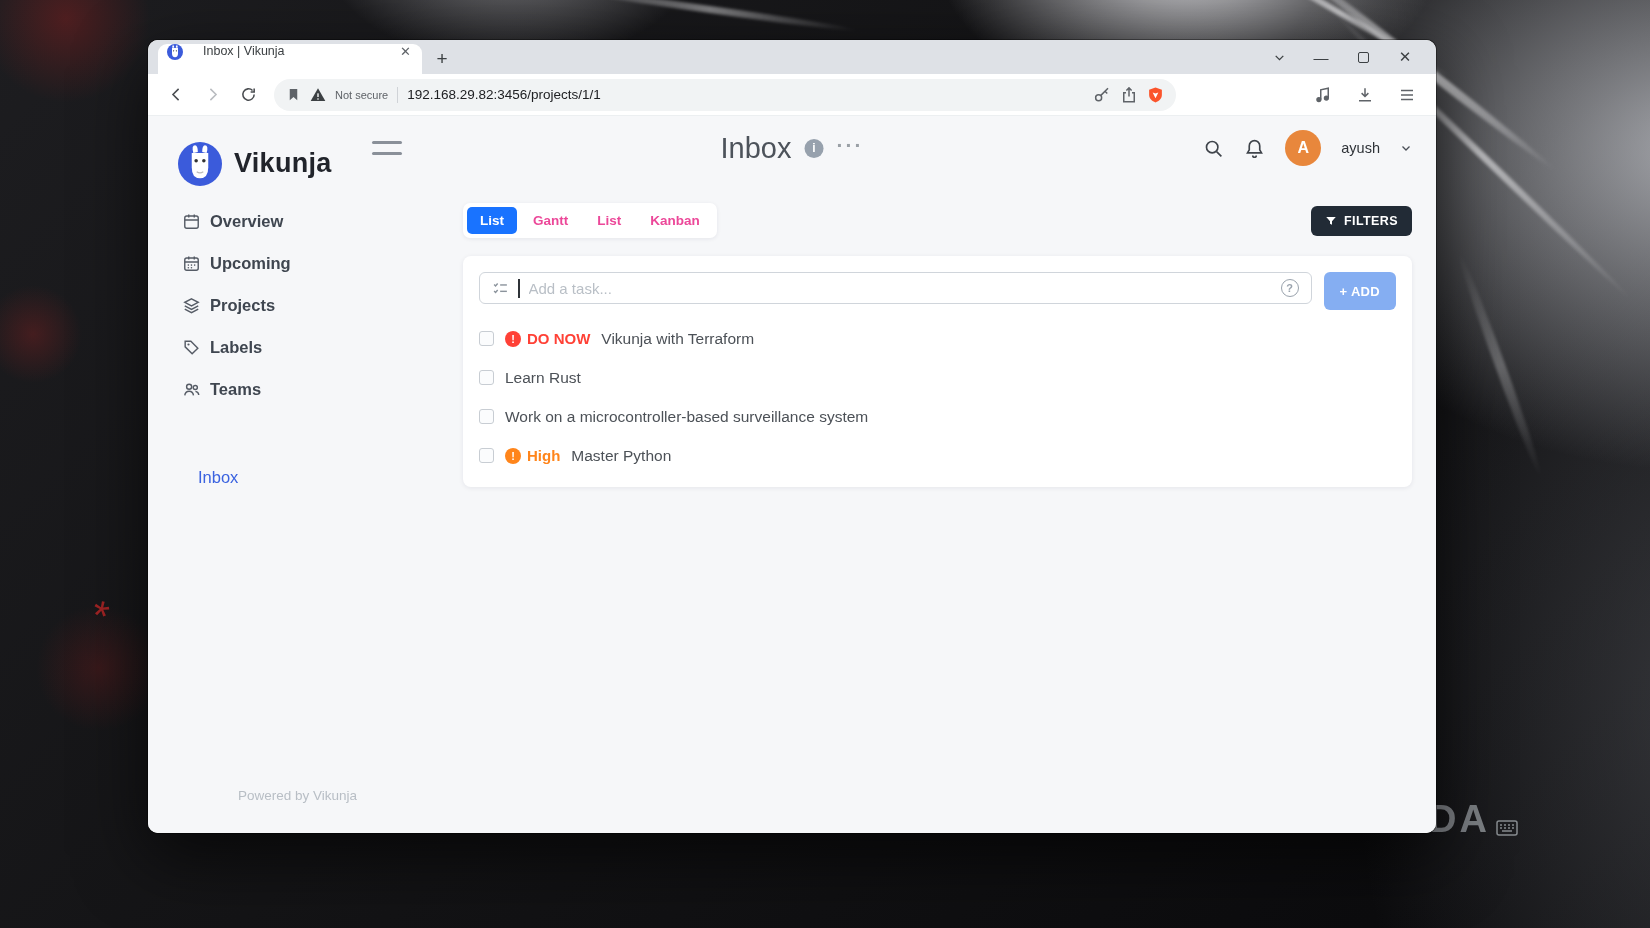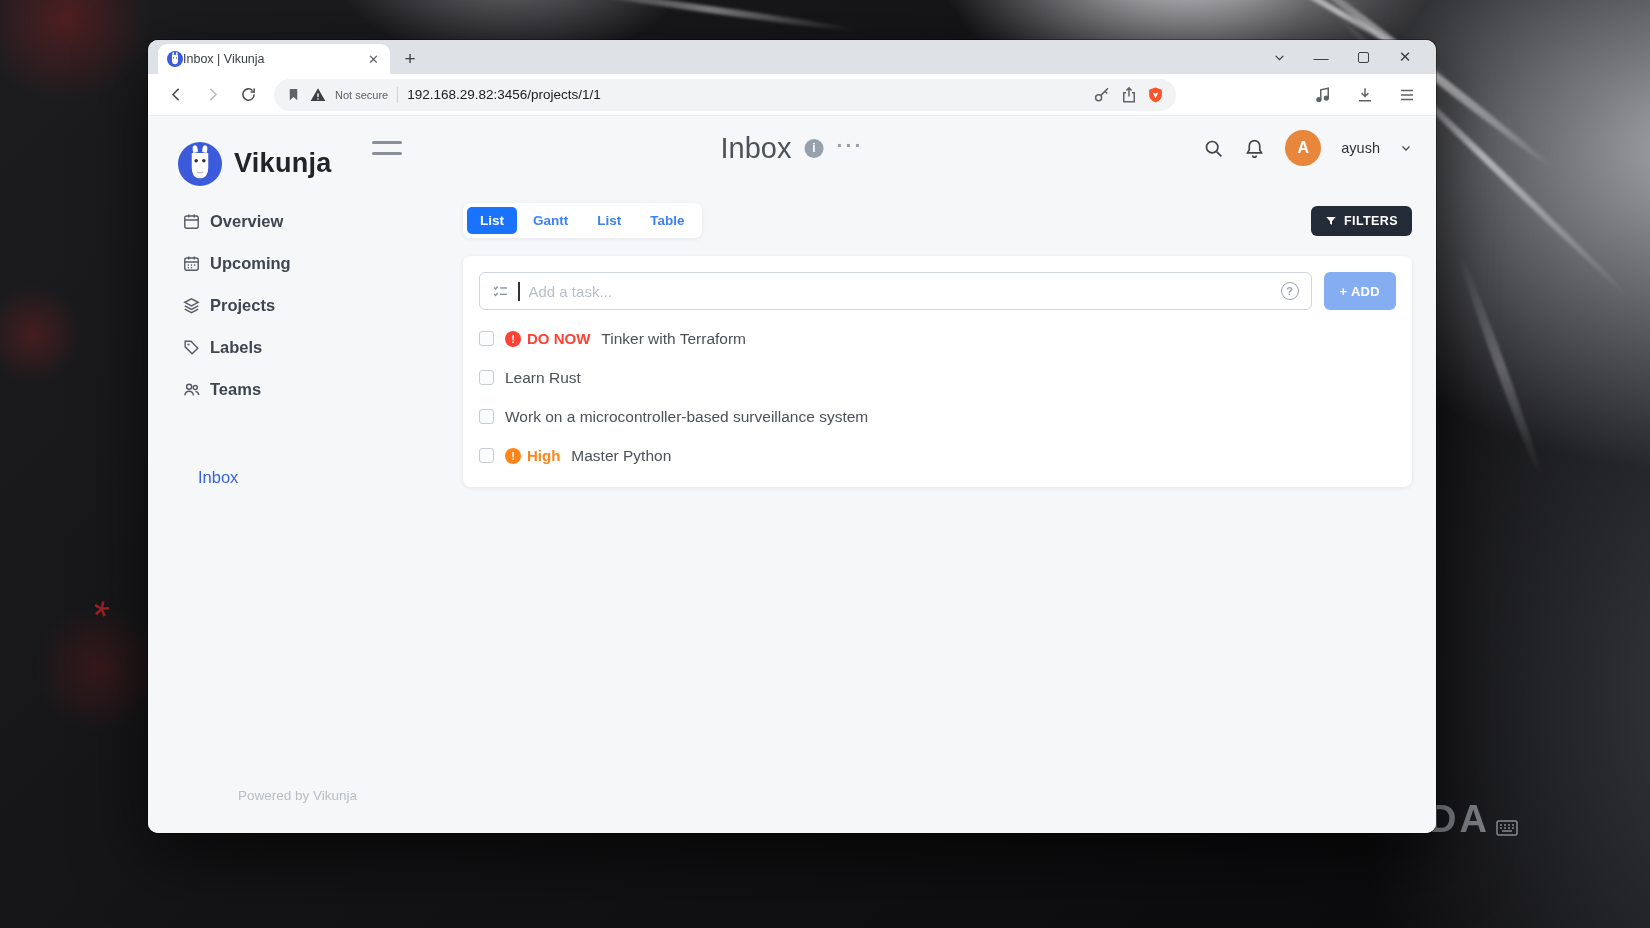--- a/index.html
+++ b/index.html
@@ -28,21 +28,21 @@
 
   .xda { position:absolute; right:132px; bottom:92px; display:flex; align-items:flex-end; gap:10px; opacity:.85; }
   .xda-text { color:#8e9297; font-size:38px; font-weight:700; letter-spacing:3px; line-height:.9; }
   .xda-kb { margin-left:-4px; }
 
   
   .window { position:absolute; left:148px; top:40px; width:1288px; height:793px; border-radius:10px; overflow:hidden;
     background:#fff; box-shadow:0 24px 70px rgba(0,0,0,.65), 0 0 0 1px rgba(0,0,0,.35); display:flex; flex-direction:column; }
 
   .tabstrip { height:34px; background:#dee1e6; display:flex; align-items:flex-end; padding:0 10px; flex:0 0 auto; }
-  .tab { width:232px; height:30px; background:#fff; border-radius:9px 9px 0 0; display:flex; align-items:center; gap:0; padding:0 9px; }
+  .tab { width:264px; height:30px; background:#fff; border-radius:9px 9px 0 0; display:flex; gap:20px; padding:0 9px; }
   .tab-title { flex:1; font-size:12.5px; color:#3c4043; white-space:nowrap; overflow:hidden; text-overflow:ellipsis; }
   .tab-close { font-size:13px; color:#5f6368; cursor:pointer; padding:0 2px; }
   .newtab { width:28px; height:28px; display:flex; align-items:center; justify-content:center; font-size:19px; color:#3c4043; margin:0 0 1px 6px; }
   .win-controls { margin-left:auto; display:flex; align-items:center; height:100%; color:#3c4043; }
   .win-btn { width:42px; height:100%; display:flex; align-items:center; justify-content:center; font-size:15px; }
   .max-box { width:11px; height:11px; border:1.6px solid #3c4043; border-radius:2px; }
 
   .toolbar { height:42px; background:#fff; display:flex; align-items:center; padding:0 14px; gap:8px; flex:0 0 auto; border-bottom:1px solid #eceff1; }
   .nav-ic { width:28px; height:28px; display:flex; align-items:center; justify-content:center; color:#4a4d51; }
   .nav-ic.disabled { color:#b9bcc0; }
@@ -74,27 +74,27 @@
   .sidebar { width:305px; flex:0 0 auto; padding-top:32px; position:relative; }
   .side-item { height:42px; display:flex; align-items:flex-start; padding-left:34px; gap:9px; color:#3f4650; cursor:pointer; }
   .side-item svg { color:#565c66; }
   .side-label { font-size:16.5px; font-weight:600; }
   .inbox-link { margin-top:46px; padding-left:50px; font-size:16.5px; font-weight:500; color:#3b63e0; cursor:pointer; }
   .side-footer { position:absolute; bottom:30px; left:90px; font-size:13.5px; color:#b8bec5; }
 
   .main { flex:1; padding:23px 24px 0 10px; }
   .view-row { display:flex; align-items:center; justify-content:space-between; }
   .view-tabs { background:#fff; border-radius:7px; padding:4px; display:flex; gap:3px; box-shadow:0 1px 4px rgba(20,30,60,.08); }
-  .view-tab { font-size:13.5px; font-weight:600; color:#3b82f6; padding:6px 13px; border-radius:5px; cursor:pointer; }
+  .view-tab { font-size:13.5px; font-weight:600; color:#ec4899; padding:6px 13px; border-radius:5px; cursor:pointer; }
   .view-tab.active { background:#1973ff; color:#fff; }
   .filters-btn { background:#222b36; color:#fff; border:none; border-radius:6px; height:30px; padding:0 14px; display:flex; align-items:center; gap:7px; font-size:12.5px; font-weight:700; letter-spacing:.4px; cursor:pointer; font-family:inherit; }
 
   .card { margin-top:18px; background:#fff; border-radius:8px; box-shadow:0 1px 5px rgba(20,30,60,.08); padding:16px 16px 12px; }
   .add-row { display:flex; gap:12px; }
-  .add-input-wrap { flex:1; height:38px; border:1px solid #d0d5db; border-radius:6px; display:flex; align-items:center; padding:0 12px; gap:9px; background:#fff; }
+  .add-input-wrap { flex:1; height:32px; border:1px solid #d0d5db; border-radius:6px; display:flex; align-items:center; padding:0 12px; gap:9px; background:#fff; }
   .add-input-wrap .caret { width:1.5px; height:19px; background:#2f3338; }
   .add-input { flex:1; border:none; outline:none; font-size:15px; font-family:inherit; color:#2f3338; background:transparent; }
   .add-input::placeholder { color:#b9bfc6; }
   .help-dot { width:18px; height:18px; border-radius:50%; border:1.5px solid #9aa3ad; color:#9aa3ad; font-size:11px; font-weight:700; display:flex; align-items:center; justify-content:center; }
   .add-btn { background:#85aef2; color:#fff; border:none; border-radius:6px; height:38px; padding:0 16px; font-size:13px; font-weight:700; letter-spacing:.3px; cursor:pointer; font-family:inherit; }
   .task-list { margin-top:9px; }
   .task-row { height:39px; display:flex; align-items:center; gap:11px; cursor:pointer; }
   .checkbox { width:15px; height:15px; border:1.5px solid #c8cdd3; border-radius:3px; background:#fbfcfd; flex:0 0 auto; }
   .prio { display:flex; align-items:center; gap:6px; font-size:15px; font-weight:700; }
   .prio-ic { width:16px; height:16px; border-radius:50%; color:#fff; font-size:11px; font-weight:700; display:flex; align-items:center; justify-content:center; }
@@ -328,21 +328,21 @@
 
         <div class="side-footer">Powered by Vikunja</div>
       </aside>
 
       <main class="main">
         <div class="view-row">
           <div class="view-tabs">
             <span class="view-tab active">List</span>
             <span class="view-tab">Gantt</span>
             <span class="view-tab">List</span>
-            <span class="view-tab">Table</span>
+            <span class="view-tab">Kanban</span>
           </div>
           <button class="filters-btn">
             <svg width="12" height="12" viewBox="0 0 24 24" fill="#fff">
                 <path d="M2.5 4h19l-7.5 8.5v7l-4-2.2v-4.8z"></path>
               </svg>
             <span>FILTERS</span>
           </button>
         </div>
 
         <div class="card">
@@ -361,21 +361,21 @@
             <button class="add-btn">+ ADD</button>
           </div>
 
           <div class="task-list">
             <div class="task-row">
               <span class="checkbox"></span>
               <span class="prio red">
                 <span class="prio-ic">!</span>
                 <span>DO NOW</span>
               </span>
-              <span class="task-title">Tinker with Terraform</span>
+              <span class="task-title">Vikunja with Terraform</span>
             </div>
             <div class="task-row">
               <span class="checkbox"></span>
               <span class="task-title">Learn Rust</span>
             </div>
             <div class="task-row">
               <span class="checkbox"></span>
               <span class="task-title">Work on a microcontroller-based surveillance system</span>
             </div>
             <div class="task-row">

